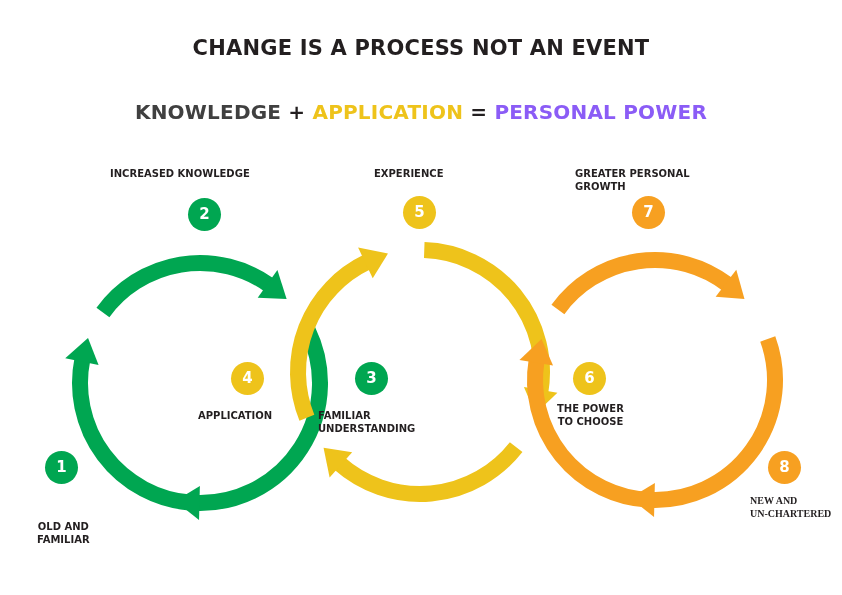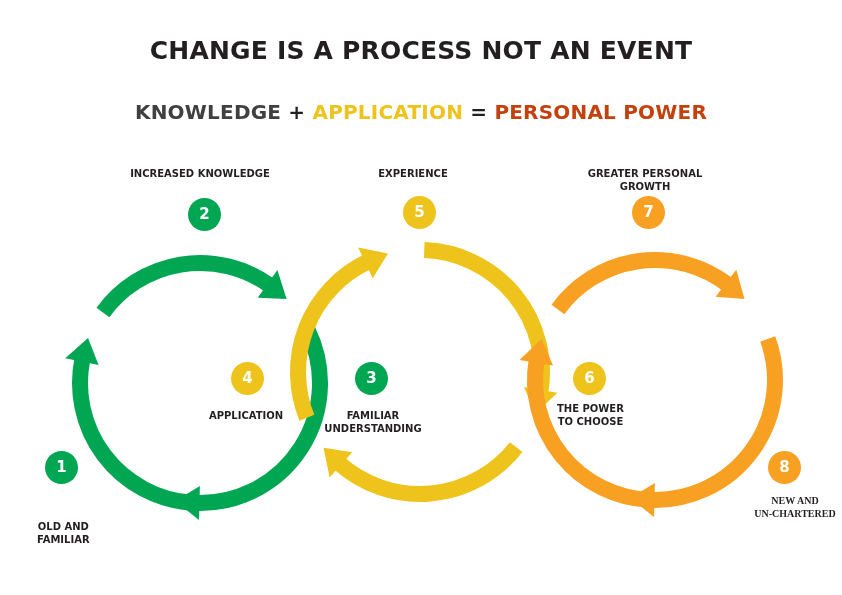--- a/index.html
+++ b/index.html
@@ -1,37 +1,37 @@
 <!DOCTYPE html>
 <html><head>
 <meta charset="utf-8">
 <style>
   html, body { margin: 0; padding: 0; background: #ffffff; }
   body { width: 842px; height: 595px; position: relative; overflow: hidden;
          font-family: "DejaVu Sans", "Liberation Sans", sans-serif; }
   .title { position: absolute; left: 0; width: 842px; top: 36px; text-align: center;
-           font-weight: bold; font-size: 25px; color: #231f20; letter-spacing: 0.2px; }
+           font-weight: bold; font-size: 21px; color: #231f20; letter-spacing: 0.2px; }
   .formula { position: absolute; left: 0; width: 842px; top: 100px; text-align: center;
              font-weight: bold; font-size: 20px; letter-spacing: 0.2px; }
   .formula span { white-space: pre; }
   svg.diagram { position: absolute; left: 0; top: 0; }
   .badge { position: absolute; width: 33px; height: 33px; border-radius: 50%;
            color: #fff; font-weight: bold; font-size: 15px; line-height: 33px;
            text-align: center; }
   .label { position: absolute; font-weight: bold; font-size: 10px; color: #231f20;
-           line-height: 13px; white-space: pre; text-align: center; }
+           line-height: 13px; white-space: pre; text-align: left; }
   .label.left { text-align: center; }
 </style>
 </head>
 <body>
 
 <div class="title">CHANGE IS A PROCESS NOT AN EVENT</div>
 
 <div class="formula">
-  <span style="color:#404040">KNOWLEDGE</span><span style="color:#231f20"> + </span><span style="color:#eec31b">APPLICATION</span><span style="color:#231f20"> = </span><span style="color:#c2410c">PERSONAL POWER</span>
+  <span style="color:#404040">KNOWLEDGE</span><span style="color:#231f20"> + </span><span style="color:#eec31b">APPLICATION</span><span style="color:#231f20"> = </span><span style="color:#8b5cf6">PERSONAL POWER</span>
 </div>
 
 <svg class="diagram" width="842" height="595" viewBox="0 0 842 595">
   <g id="arcs-green">
       <path d="M 189.54131087028102 502.54336377100947 A 120 120 0 0 1 82.36979155160385 359.2695541469009" fill="none" stroke="#00a651" stroke-width="16"></path>
       <polygon points="65.25446000181282,358.264934247175 88.02790036746096,338.0365758526399 98.58301906219174,364.98856057221974" fill="#00a651"></polygon>
       <path d="M 102.9179606750063 312.4657697249032 A 120 120 0 0 1 269.52335712553975 285.191499275397" fill="none" stroke="#00a651" stroke-width="16"></path>
       <polygon points="277.40255557128296,269.9644816076199 286.6192878125663,298.9966691968798 257.70427105238,297.67689014625745" fill="#00a651"></polygon>
       <path d="M 307.8552855559001 330.39546238531074 A 120 120 0 0 1 197.0563442770767 502.9638899460371" fill="none" stroke="#00a651" stroke-width="16"></path>
       <polygon points="199.03903294478292,519.993651566481 175.16342234843384,501.0788085040342 199.87306873294452,486.00388274843726" fill="#00a651"></polygon>
@@ -62,19 +62,19 @@
 <div class="badge" style="left:573px; top:362px; background:#eec31b;">6</div>
 <div class="badge" style="left:632px; top:196px; background:#f7a021;">7</div>
 <div class="badge" style="left:768px; top:451px; background:#f7a021;">8</div>
 
 <div class="label left" style="left:37px; top:492px;margin-top:28px;">OLD AND
 FAMILIAR</div>
 <div class="label" style="left:110px; width:180px; top:167px;">INCREASED KNOWLEDGE</div>
 <div class="label" style="left:318px; width:110px; top:409px;">FAMILIAR
 UNDERSTANDING</div>
 <div class="label" style="left:198px; width:96px; top:409px;">APPLICATION</div>
-<div class="label" style="left:358px; width:110px; top:167px;">EXPERIENCE</div>
+<div class="label" style="left:374px; width:110px; top:167px;">EXPERIENCE</div>
 <div class="label left" style="left:557px; top:402px;">THE POWER
 TO CHOOSE</div>
 <div class="label" style="left:575px; width:140px; top:167px;">GREATER PERSONAL
 GROWTH</div>
 <div class="label" style="left:750px; width:90px; top:494px;font-family:Liberation Serif, serif;">NEW AND
 UN-CHARTERED</div>
 
 </body></html>

